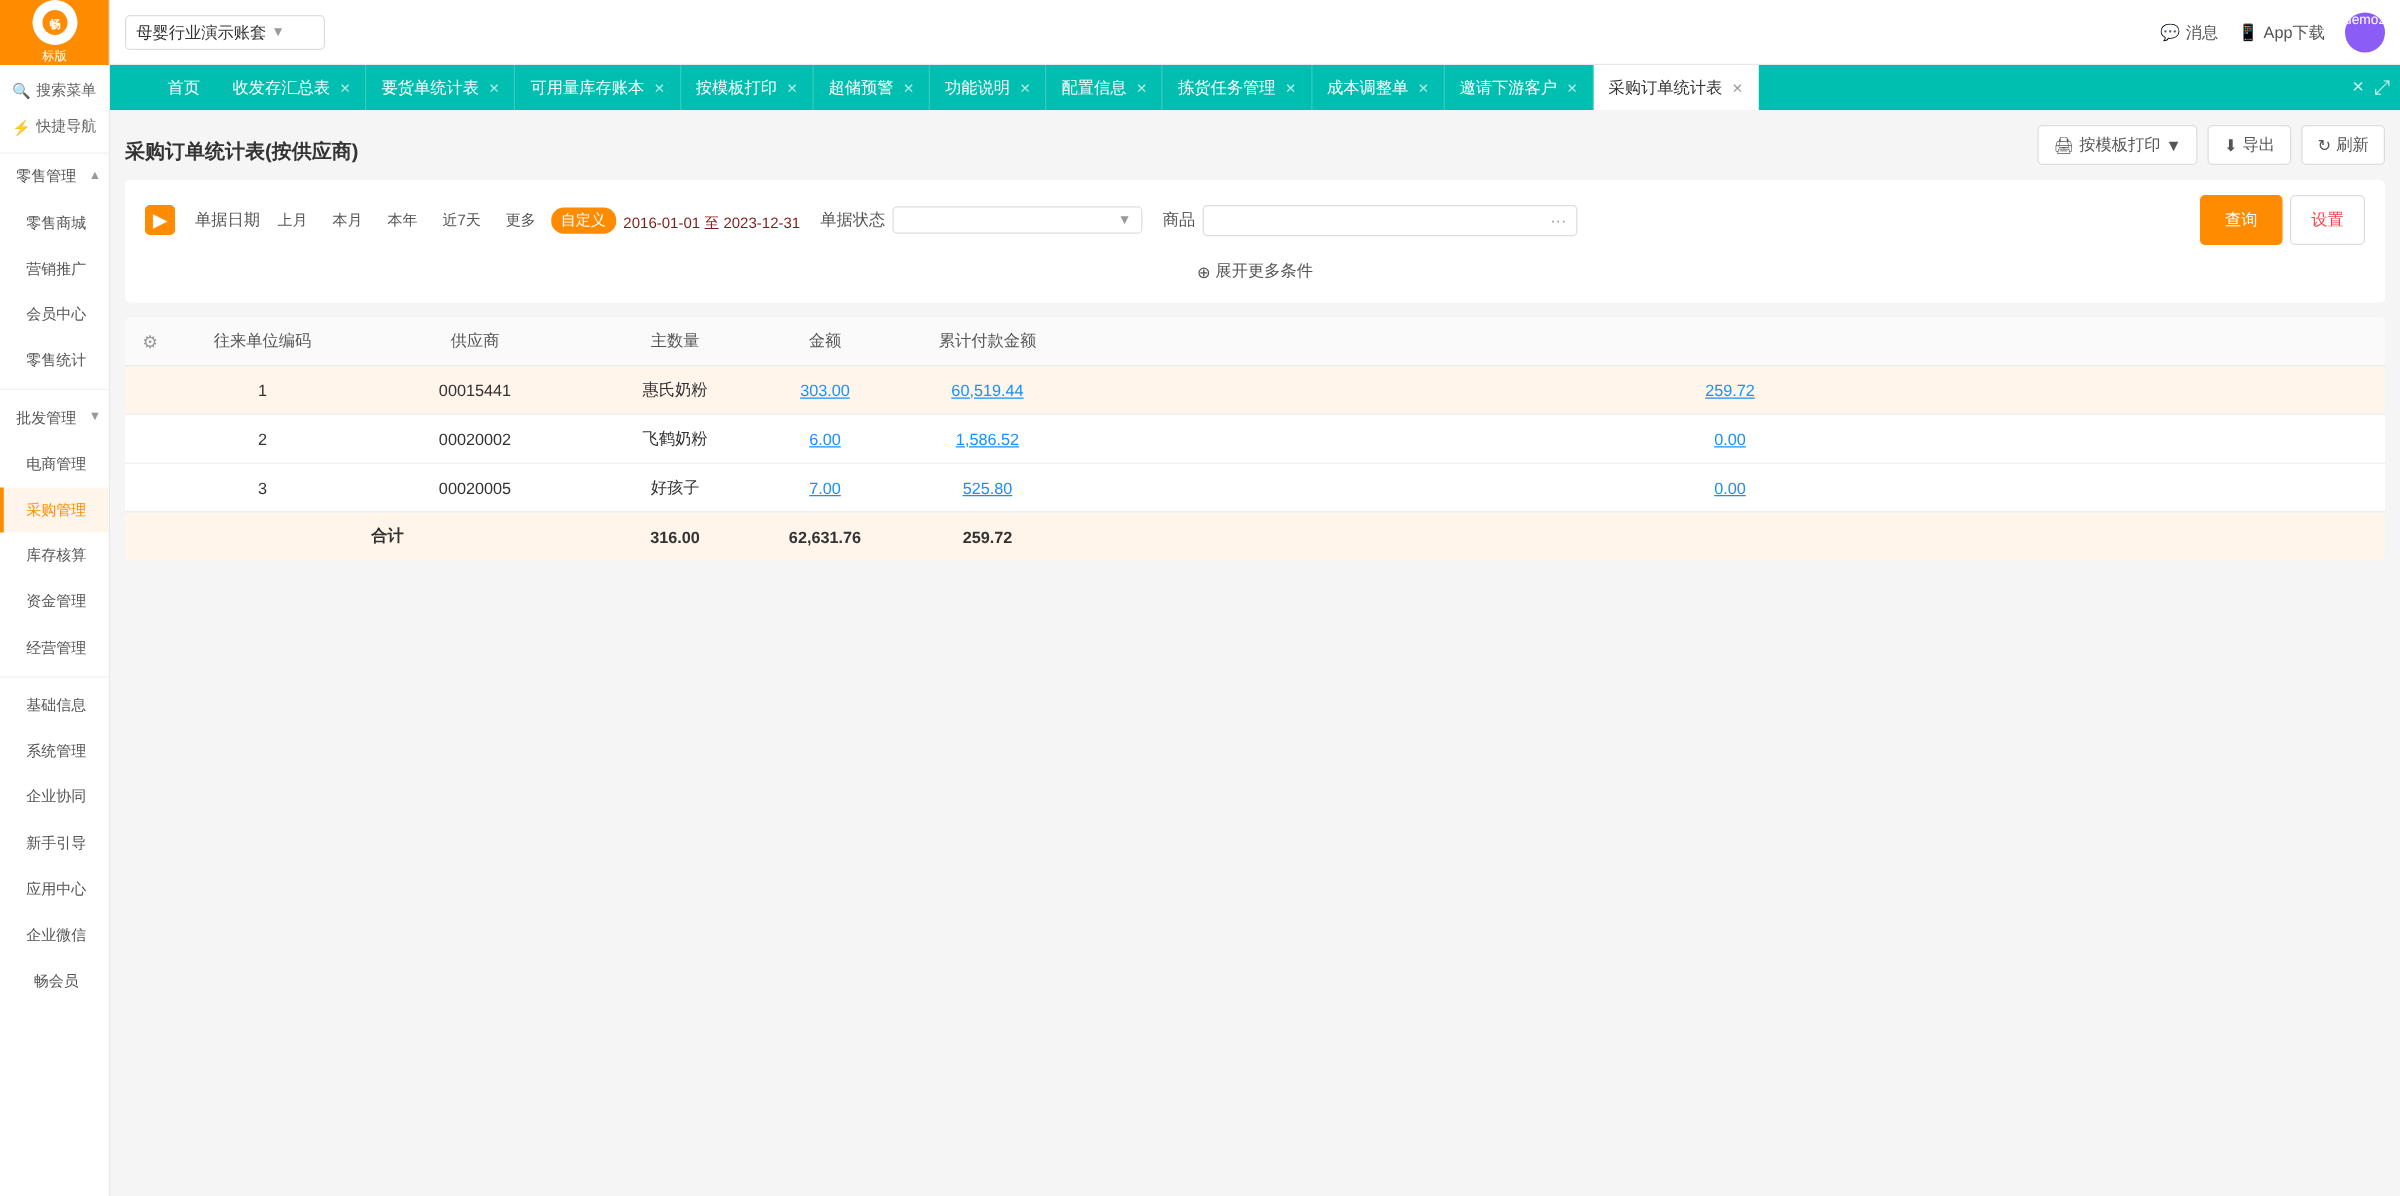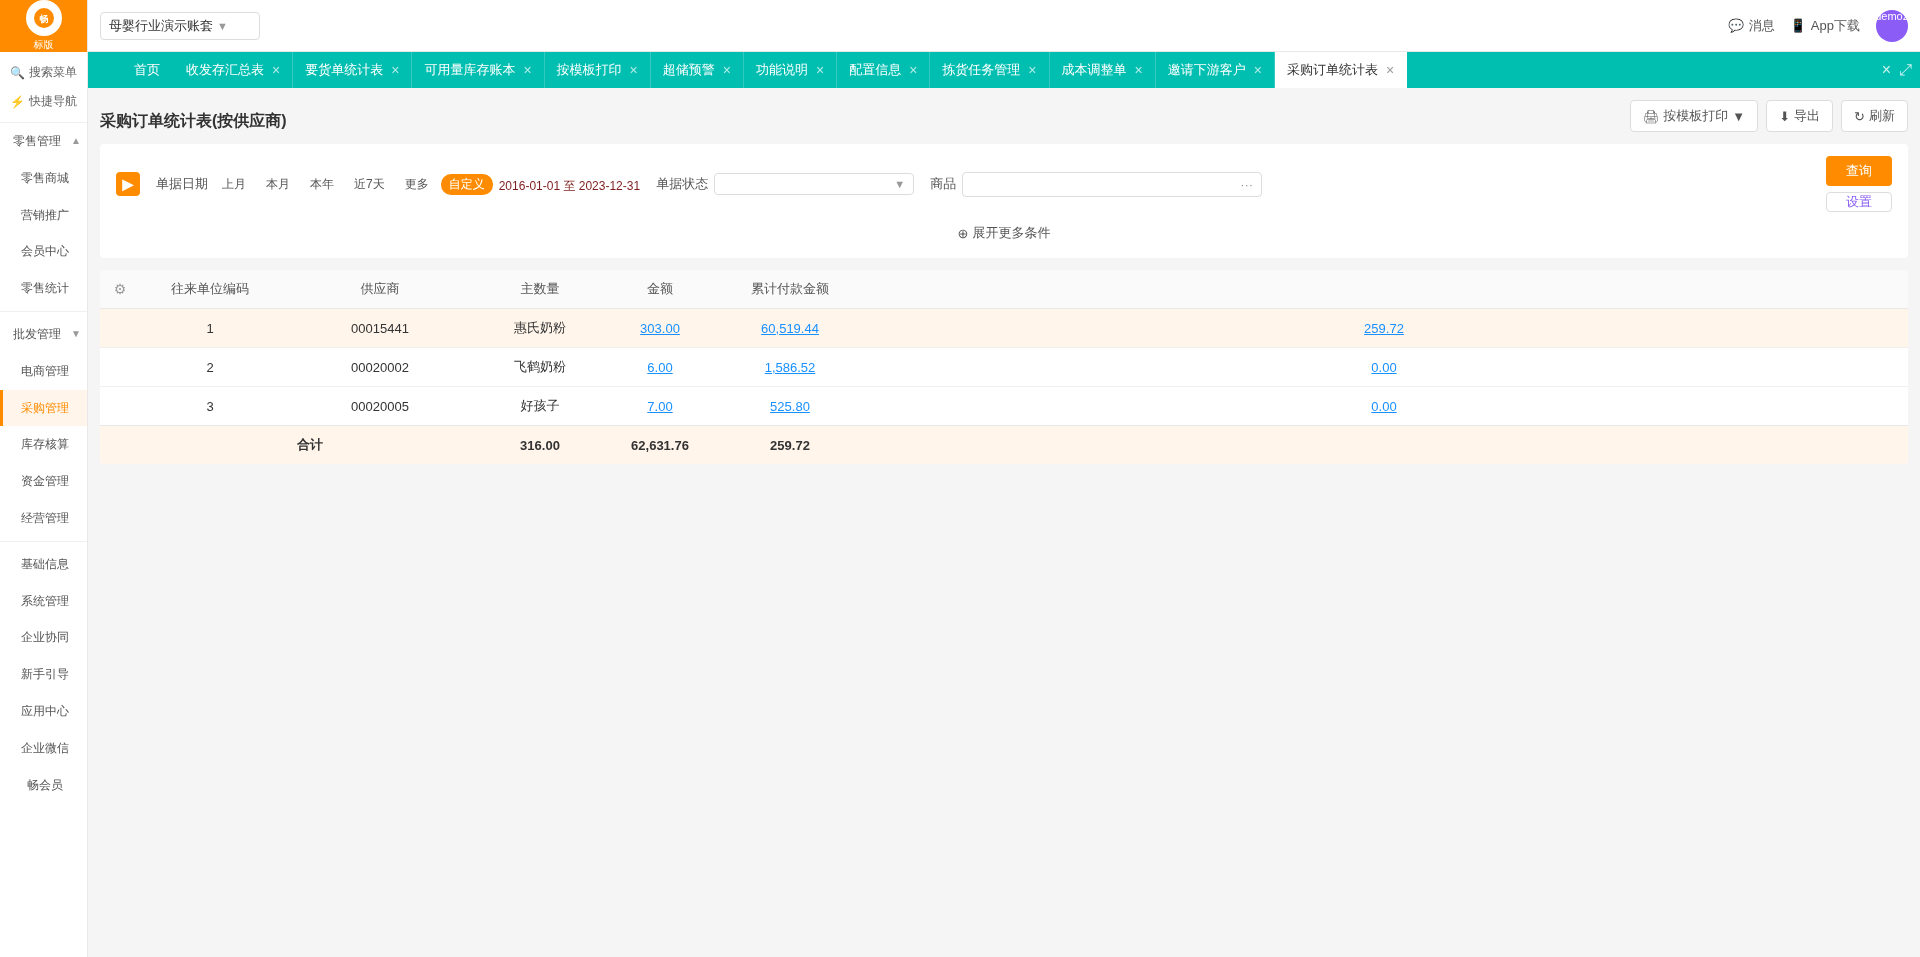--- a/index.html
+++ b/index.html
@@ -59,22 +59,22 @@
     .filter-select { display: flex; align-items: center; border: 1px solid #ddd; border-radius: 4px; padding: 4px 8px; min-width: 200px; cursor: pointer; background: #fff; gap: 4px; }
     .filter-select .select-placeholder { color: #999; flex: 1; }
     .filter-select .select-arrow { color: #999; font-size: 11px; }
     .filter-goods { display: flex; align-items: center; border: 1px solid #ddd; border-radius: 4px; padding: 4px 8px; min-width: 300px; cursor: pointer; background: #fff; }
     .filter-goods input { border: none; outline: none; flex: 1; font-size: 13px; color: #999; }
     .expand-row { display: flex; justify-content: center; margin-top: 8px; }
     .expand-btn { display: flex; align-items: center; gap: 4px; color: #555; cursor: pointer; font-size: 13px; padding: 4px 12px; }
 
     
     .btn-query { background: #ff8c00; color: #fff; border: none; border-radius: 4px; padding: 6px 20px; cursor: pointer; font-size: 13px; }
-    .btn-settings { background: #fff; color: #8b5cf6; border: 1px solid #ddd; border-radius: 4px; padding: 0 16px; cursor: pointer; font-size: 13px; }
-    .query-section { display: flex; flex-direction: column; gap: 6px; margin-left: auto; justify-content: flex-end; }
+    .btn-settings { background: #fff; color: #ef4444; border: 1px solid #ddd; border-radius: 4px; padding: 10px 16px; cursor: pointer; font-size: 13px; }
+    .query-section { display: flex; flex-direction: row; gap: 6px; margin-left: auto; justify-content: flex-end; }
 
     
     .table-container { background: #fff; border-radius: 4px; overflow: hidden; }
     table { width: 100%; border-collapse: collapse; }
     thead tr { background: #fafafa; }
     thead th { padding: 10px 12px; text-align: center; color: #555; font-weight: normal; border-bottom: 1px solid #e8e8e8; font-size: 13px; white-space: nowrap; }
     tbody tr { border-bottom: 1px solid #f0f0f0; }
     tbody tr.row-highlight { background: #fff5eb; }
     tbody td { padding: 10px 12px; text-align: center; color: #333; font-size: 13px; }
     tbody td.link { color: #1890ff; cursor: pointer; text-decoration: underline; }

